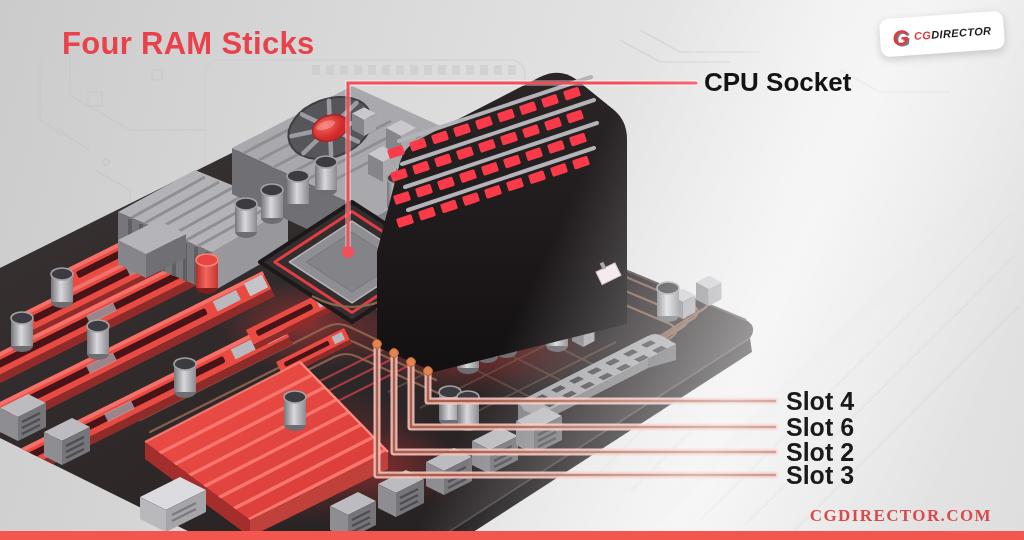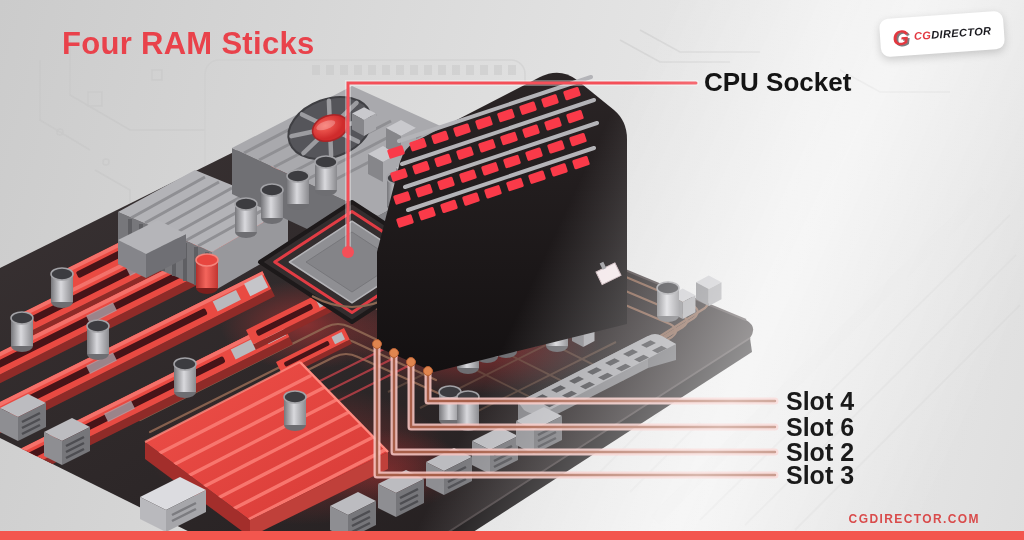--- a/index.html
+++ b/index.html
@@ -20,22 +20,22 @@
   }
   .cpu-label{
     position:absolute;left:704px;top:67px;
     font-size:26px;font-weight:700;color:#141414;text-align:right;
   }
   .slot-label{
     position:absolute;left:786px;
     font-size:25px;font-weight:800;color:#1a1a1a;line-height:26px;
   }
   .site-label{
-    position:absolute;right:44px;bottom:14px;
-    font-size:12px;font-weight:700;letter-spacing:1.4px;color:#d94b4b;
+    position:absolute;right:32px;bottom:14px;
+    font-size:17px;font-weight:700;letter-spacing:1.4px;color:#d94b4b;font-family:Liberation Serif, serif;
   }
   .bottom-bar{
     position:absolute;left:0;bottom:0;width:100%;height:9px;background:#f3564e;
   }
   .logo{
     position:absolute;right:20px;top:15px;width:124px;height:38px;
     background:#ffffff;border-radius:9px;transform:rotate(-4deg);
     box-shadow:0 3px 8px rgba(0,0,0,.18);
     display:flex;align-items:center;justify-content:center;gap:5px;
   }

